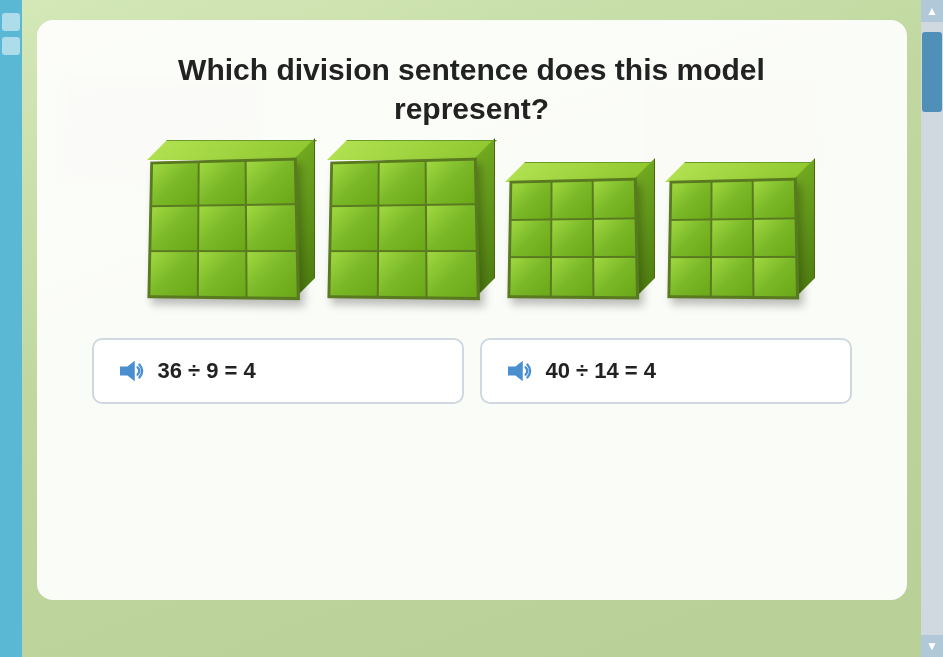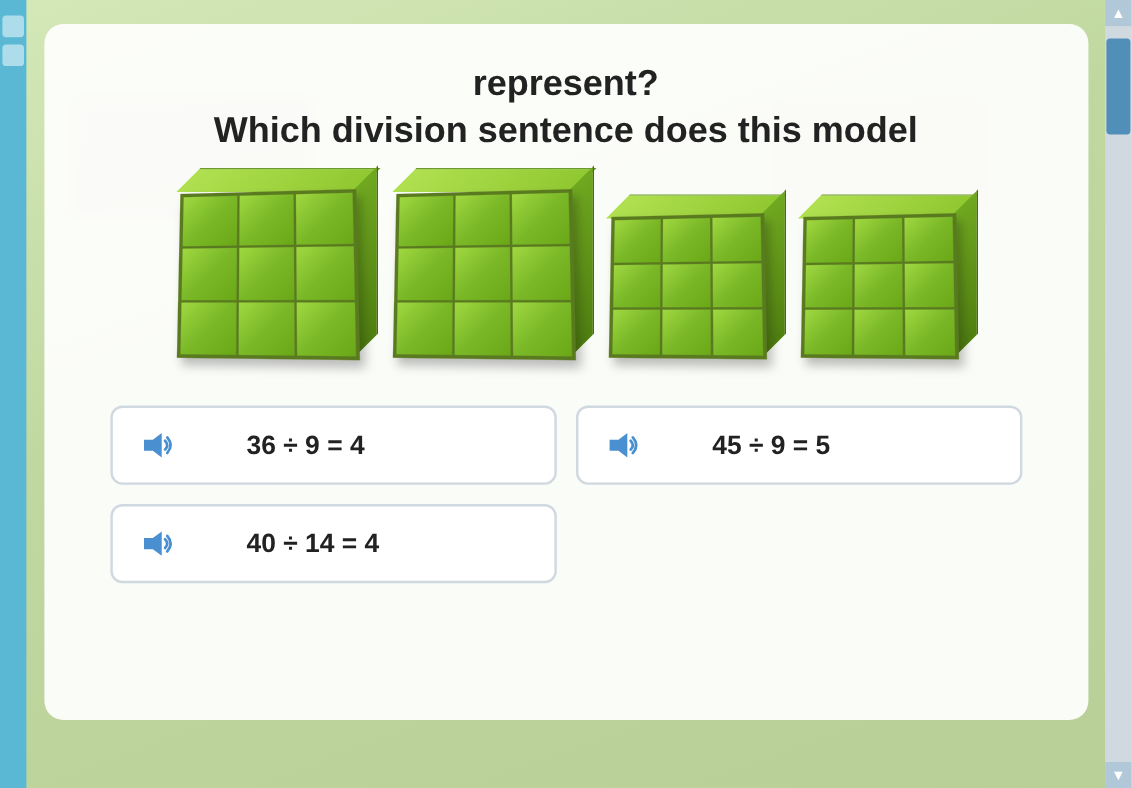--- a/index.html
+++ b/index.html
@@ -262,21 +262,20 @@
     
     .speaker-svg {
       width: 28px;
       height: 24px;
     }
 
     .answer-text {
       font-size: 22px;
       font-weight: 600;
       color: #222;
-      margin-left: 48px;
     }
   </style>
 </head>
 <body>
 
 <div class="main-container">
 
   <div class="left-nav">
     <div class="left-nav-icon"></div>
     <div class="left-nav-icon"></div>
@@ -288,22 +287,22 @@
       <div class="scroll-thumb"></div>
     </div>
     <div class="scroll-down">▼</div>
   </div>
 
   <div class="bg-blur"></div>
 
   <div class="content-area">
 
     <div class="question-text">
+      <div>Which  division  sentence  does  this  model</div>
       <div>represent?</div>
-      <div>Which  division  sentence  does  this  model</div>
     </div>
 
     <div class="blocks-area">
 
       <div class="block-container">
         <div class="block-top"></div>
         <div class="block-right"></div>
         <div class="grid-block">
           <div class="grid-cell"></div>
           <div class="grid-cell"></div>
@@ -373,30 +372,20 @@
         <span class="speaker-icon">
           <svg class="speaker-svg" viewBox="0 0 30 26" fill="none" xmlns="http://www.w3.org/2000/svg">
             <polygon points="2,8 10,8 18,2 18,24 10,18 2,18" fill="#4a90d0"></polygon>
             <path d="M21,9 Q25,13 21,17" stroke="#4a90d0" stroke-width="2.5" fill="none" stroke-linecap="round"></path>
             <path d="M23,6 Q29,13 23,20" stroke="#4a90d0" stroke-width="2.5" fill="none" stroke-linecap="round"></path>
           </svg>
         </span>
         <span class="answer-text">36 ÷ 9 = 4</span>
       </div>
 
-      <div class="answer-option">
-        <span class="speaker-icon">
-          <svg class="speaker-svg" viewBox="0 0 30 26" fill="none" xmlns="http://www.w3.org/2000/svg">
-            <polygon points="2,8 10,8 18,2 18,24 10,18 2,18" fill="#4a90d0"></polygon>
-            <path d="M21,9 Q25,13 21,17" stroke="#4a90d0" stroke-width="2.5" fill="none" stroke-linecap="round"></path>
-            <path d="M23,6 Q29,13 23,20" stroke="#4a90d0" stroke-width="2.5" fill="none" stroke-linecap="round"></path>
-          </svg>
-        </span>
-        <span class="answer-text">45 ÷ 9 = 5</span>
-      </div>
 
       <div class="answer-option">
         <span class="speaker-icon">
           <svg class="speaker-svg" viewBox="0 0 30 26" fill="none" xmlns="http://www.w3.org/2000/svg">
             <polygon points="2,8 10,8 18,2 18,24 10,18 2,18" fill="#4a90d0"></polygon>
             <path d="M21,9 Q25,13 21,17" stroke="#4a90d0" stroke-width="2.5" fill="none" stroke-linecap="round"></path>
             <path d="M23,6 Q29,13 23,20" stroke="#4a90d0" stroke-width="2.5" fill="none" stroke-linecap="round"></path>
           </svg>
         </span>
         <span class="answer-text">40 ÷ 14 = 4</span>

